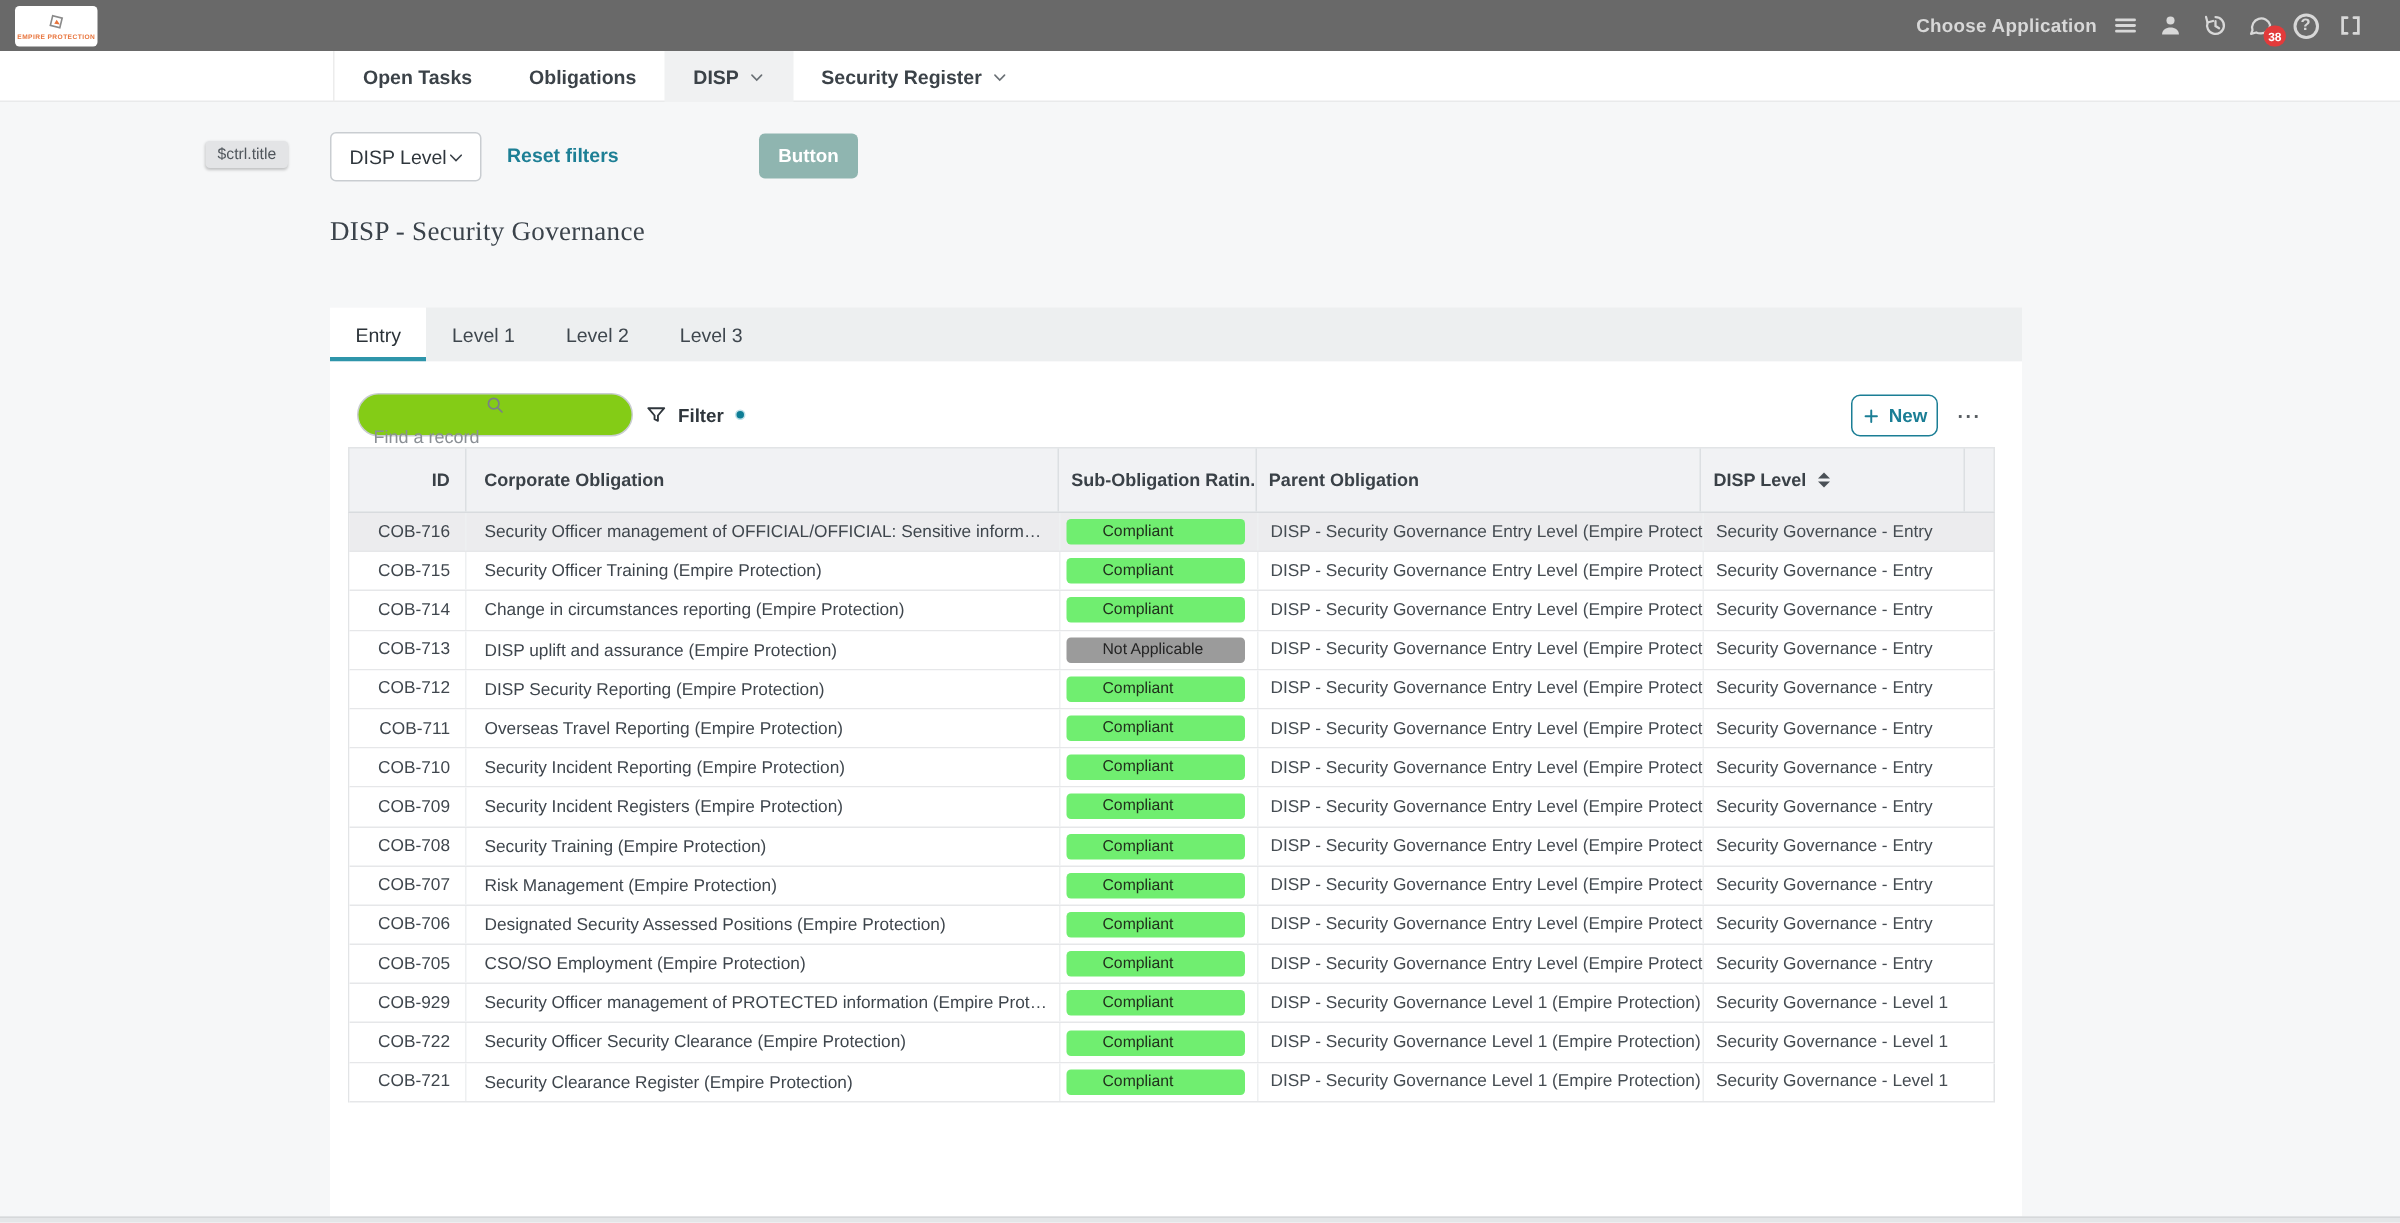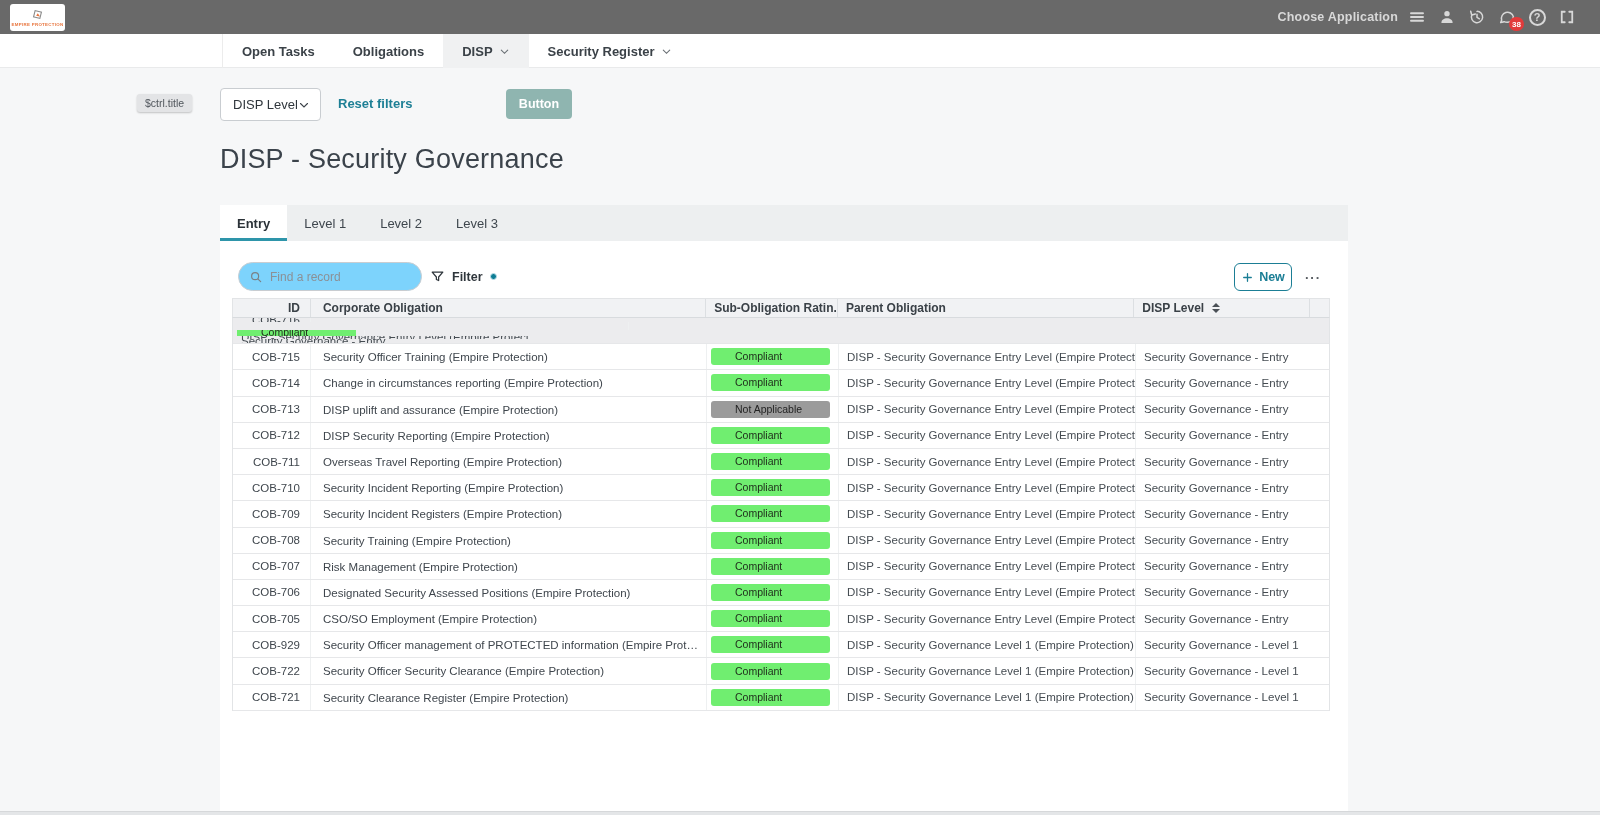--- a/index.html
+++ b/index.html
@@ -27,52 +27,52 @@
   
   .page { position:absolute; left:0; top:68px; width:1600px; height:743px; background:#f6f7f8; }
 
   .ctrl-tag { position:absolute; left:137px; top:26px; height:18px; padding:0 8px; background:#e3e4e6; border-radius:3px; font-size:10.5px; color:#50565c; display:flex; align-items:center; box-shadow:0 1px 2px rgba(0,0,0,.22); }
   .disp-select { position:absolute; left:220px; top:20px; width:101px; height:33px; background:#fff; border:1px solid #c9cdd1; border-radius:4px; display:flex; align-items:center; justify-content:space-between; padding:0 10px 0 12px; cursor:pointer; }
   .disp-select .sel-label { font-size:13px; color:#2f363c; }
   .disp-select svg { width:12px; height:12px; }
   .reset-link { position:absolute; left:338px; top:28px; font-size:13px; font-weight:700; color:#1d7f95; cursor:pointer; text-decoration:none; }
   .muted-button { position:absolute; left:506px; top:21px; width:66px; height:30px; background:#8fb5b0; border:none; border-radius:4px; color:#ffffff; font-size:12.5px; font-weight:700; cursor:pointer; font-family:inherit; }
 
-  .page-title { position:absolute; left:220px; top:76px; font-size:27px; font-weight:400; color:#3b434b; letter-spacing:.2px; }
+  .page-title { position:absolute; left:220px; top:76px; font-size:18px; font-weight:400; color:#3b434b; letter-spacing:.2px;font-family:Liberation Serif, serif; }
 
   
   .tab-strip { position:absolute; left:220px; top:137px; width:1128px; height:36px; background:#edeff0; display:flex; }
   .tab { height:36px; display:flex; align-items:center; padding:0 17px; font-size:13px; color:#3f474e; cursor:pointer; position:relative; white-space:nowrap; }
-  .tab.active { background:#ffffff; font-weight:700; color:#2b3238; }
+  .tab.active { background:#ffffff; font-weight:400; color:#2b3238; }
   .tab.active::after { content:""; position:absolute; left:0; right:0; bottom:0; height:3px; background:#2e95aa; }
 
   
   .card { position:absolute; left:220px; top:173px; width:1128px; height:570px; background:#ffffff; }
 
   .toolbar { position:absolute; left:0; top:0; width:1128px; height:57px; }
-  .search-box { position:absolute; left:18px; top:21px; width:184px; height:29px; border:1px solid #c9cdd1; border-radius:15px; display:flex; align-items:center; padding:0 10px; gap:7px; background:#7dd3fc; }
+  .search-box { position:absolute; left:18px; top:21px; width:184px; height:29px; border:1px solid #c9cdd1; border-radius:15px; display:flex; align-items:center; padding:0 10px; gap:7px; background:#84cc16;flex-direction:column; }
   .search-box svg { width:14px; height:14px; flex:0 0 auto; }
   .search-box input { border:none; outline:none; width:100%; font-size:12px; color:#3c434a; font-family:inherit; background:transparent; }
   .search-box input::placeholder { color:#8b9096; }
   .filter-group { position:absolute; left:210px; top:21px; height:29px; display:flex; align-items:center; gap:7px; cursor:pointer; }
   .filter-group svg { width:15px; height:15px; }
   .filter-label { font-size:12.5px; font-weight:700; color:#2f363c; }
   .filter-dot { width:7px; height:7px; border-radius:50%; background:#0d7d95; border:1px solid #bfe0e8; }
   .new-button { position:absolute; left:1014px; top:22px; width:58px; height:28px; background:#fff; border:1px solid #1b7e95; border-radius:6px; color:#1b7e95; font-size:12.5px; font-weight:700; display:flex; align-items:center; justify-content:center; gap:5px; cursor:pointer; font-family:inherit; }
   .new-button svg { width:13px; height:13px; }
   .more-dots { position:absolute; left:1085px; top:22px; height:28px; display:flex; align-items:center; font-size:13px; font-weight:700; color:#555a5f; letter-spacing:1px; cursor:pointer; background:none; border:none; font-family:inherit; }
 
   
   .table { position:absolute; left:12px; top:57px; width:1098px; }
-  .thead { display:flex; height:20px; background:#f1f2f4; border:1px solid #e2e4e6; border-bottom:1px solid #d8dbde; }
+  .thead { display:flex; height:44px; background:#f1f2f4; border:1px solid #e2e4e6; border-bottom:1px solid #d8dbde; }
   .th { display:flex; align-items:center; font-size:12px; font-weight:700; color:#3a4147; border-right:1px solid #dcdfe2; padding:0 8px; overflow:hidden; white-space:nowrap; }
   .th:last-child { border-right:none; }
   .tbody { border-left:1px solid #e2e4e6; }
   .trow { display:flex; height:26.2px; border-bottom:1px solid #e6e7e9; border-right:1px solid #e2e4e6; background:#fff; cursor:pointer; }
-  .trow.highlighted { background:#ececee;flex-direction:column; }
+  .trow.highlighted { background:#ececee; }
   .cell { display:flex; align-items:center; font-size:11.5px; color:#3f464d; padding:0 8px; overflow:hidden; white-space:nowrap; border-right:1px solid #eef0f1; }
   .cell:last-child { border-right:none; }
 
   .w-id { width:78px; justify-content:flex-end; padding-right:10px; }
   .w-ob { width:396px; padding-left:12px; }
   .w-rate { width:132px; padding-left:4px; padding-right:8px; }
   .w-parent { width:297px; }
   .w-level { width:176px; }
   .w-gutter { width:19px; padding:0; }
   .cell.w-ob { text-overflow:ellipsis; display:block; line-height:26.2px; }

